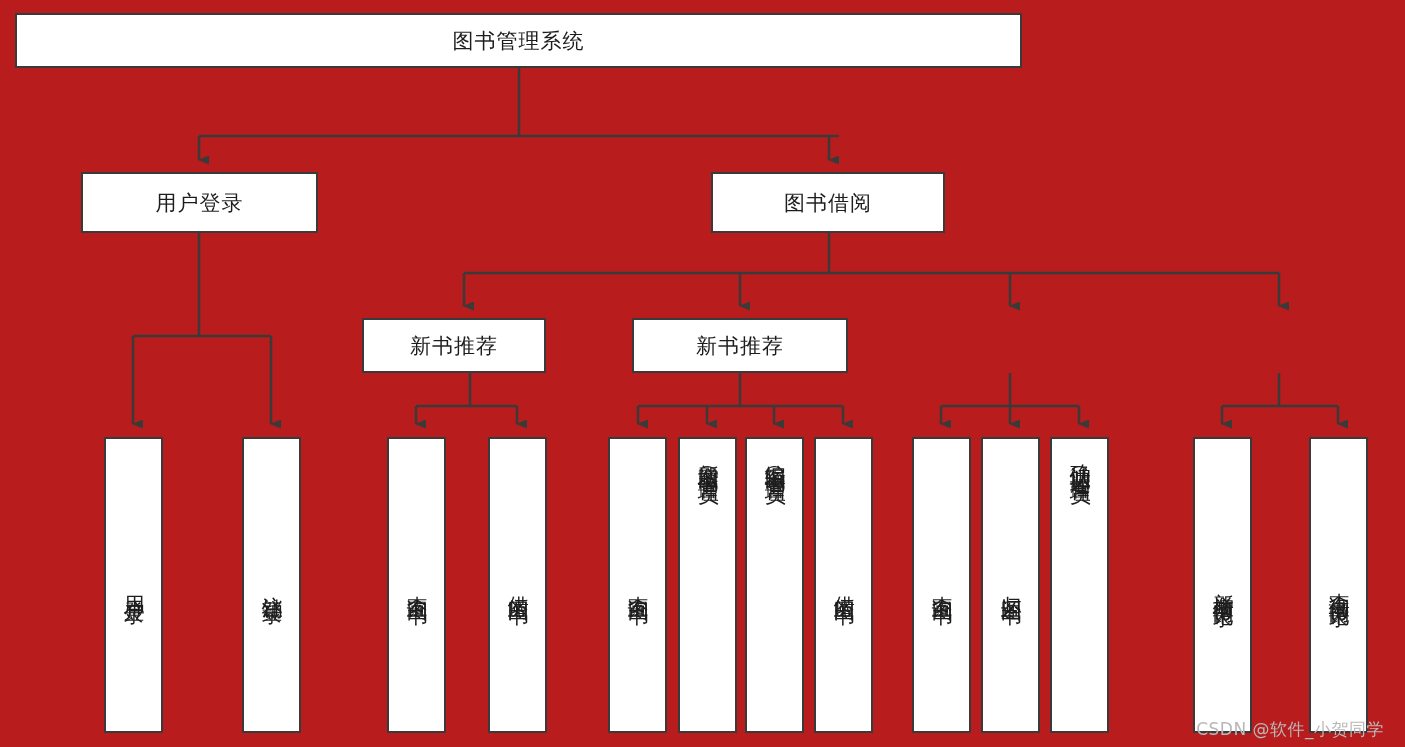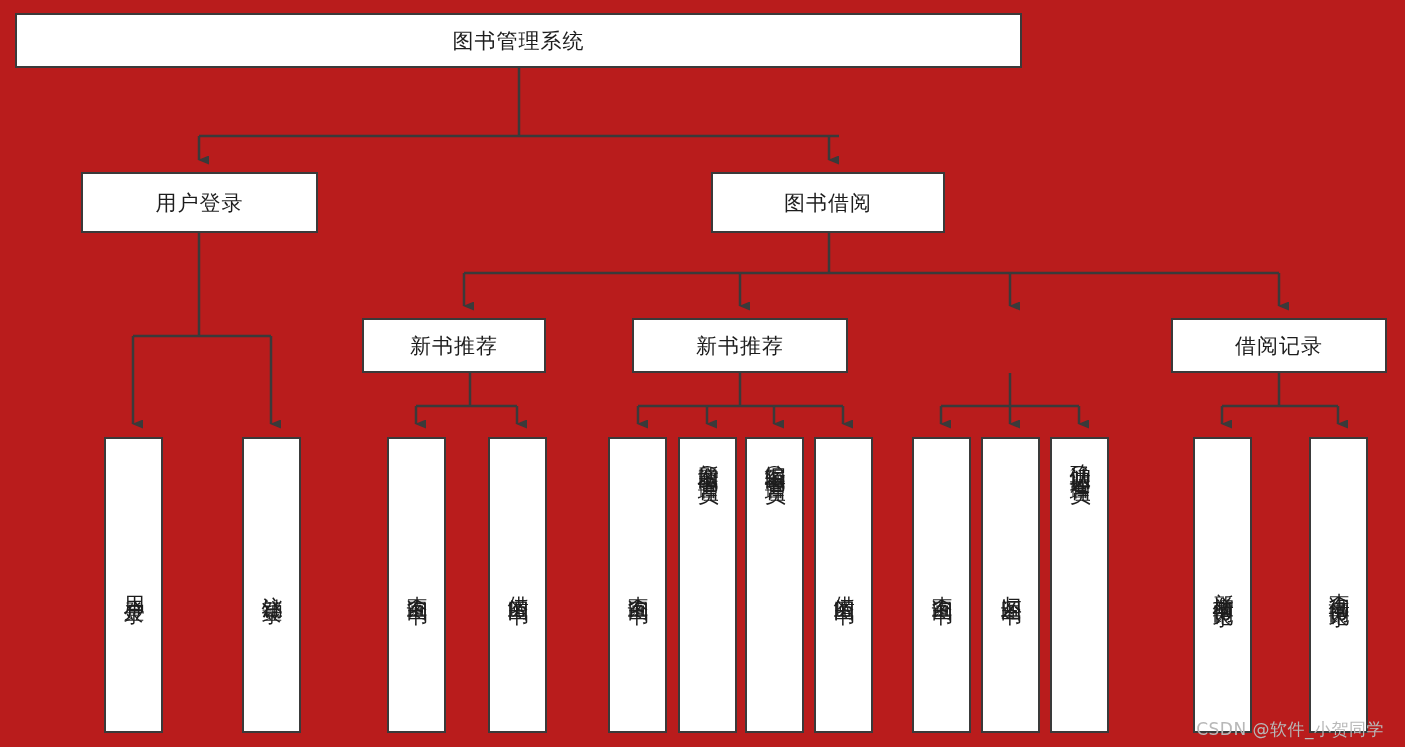--- a/index.html
+++ b/index.html
@@ -132,23 +132,20 @@
   <div class="node h-node" style="left:711px; top:172px; width:234px; height:61px;">
     <span>图书借阅</span>
   </div>
 
   <div class="node h-node" style="left:362px; top:318px; width:184px; height:55px;">
     <span>新书推荐</span>
   </div>
   <div class="node h-node" style="left:632px; top:318px; width:216px; height:55px;">
     <span>新书推荐</span>
   </div>
-  <div class="node h-node" style="left:1171px; top:318px; width:216px; height:55px;">
-    <span>借阅记录</span>
-  </div>
 
   <div class="node v-node centered" style="left:104px; top:437px; width:59px; height:296px;">
     <span class="v-label">用户登录</span>
   </div>
   <div class="node v-node centered" style="left:242px; top:437px; width:59px; height:296px;">
     <span class="v-label">注销登录</span>
   </div>
 
   <div class="node v-node centered" style="left:387px; top:437px; width:59px; height:296px;">
     <span class="v-label">查询图书</span>

